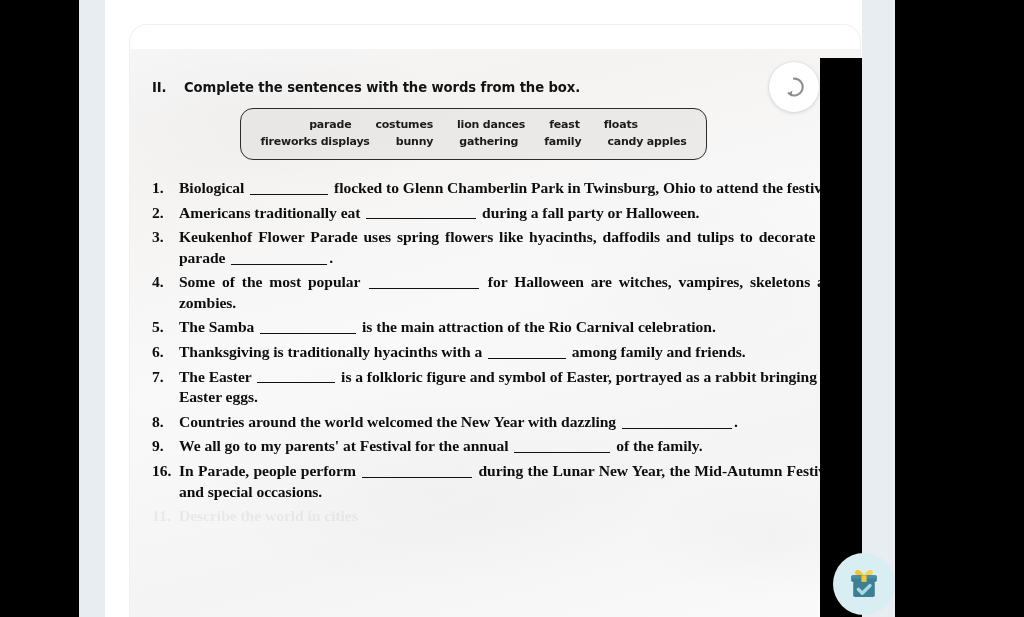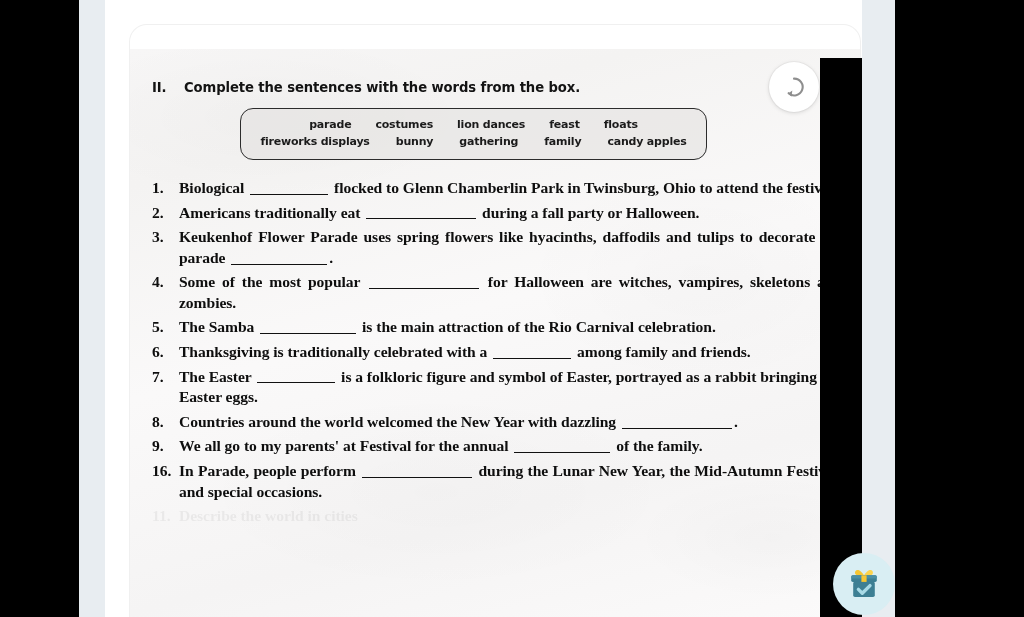--- a/index.html
+++ b/index.html
@@ -267,21 +267,21 @@
           <div class="q-item justified">
             <span class="q-num">4.</span>
             <span class="q-body"><span>Some of the most popular </span><span class="blank b-xl"></span><span> for Halloween are witches, vampires, skeletons and zombies.</span></span>
           </div>
           <div class="q-item">
             <span class="q-num">5.</span>
             <span class="q-body"><span>The Samba </span><span class="blank b-lg"></span><span> is the main attraction of the Rio Carnival celebration.</span></span>
           </div>
           <div class="q-item">
             <span class="q-num">6.</span>
-            <span class="q-body"><span>Thanksgiving is traditionally celebrated with a </span><span class="blank b-md"></span><span> among family and friends.</span></span>
+            <span class="q-body"><span>Thanksgiving is traditionally hyacinths with a </span><span class="blank b-md"></span><span> among family and friends.</span></span>
           </div>
           <div class="q-item">
             <span class="q-num">7.</span>
             <span class="q-body"><span>The Easter </span><span class="blank b-md"></span><span> is a folkloric figure and symbol of Easter, portrayed as a rabbit bringing Easter eggs.</span></span>
           </div>
           <div class="q-item">
             <span class="q-num">8.</span>
             <span class="q-body"><span>Countries around the world welcomed the New Year with dazzling </span><span class="blank b-xl"></span><span>.</span></span>
           </div>
           <div class="q-item">

